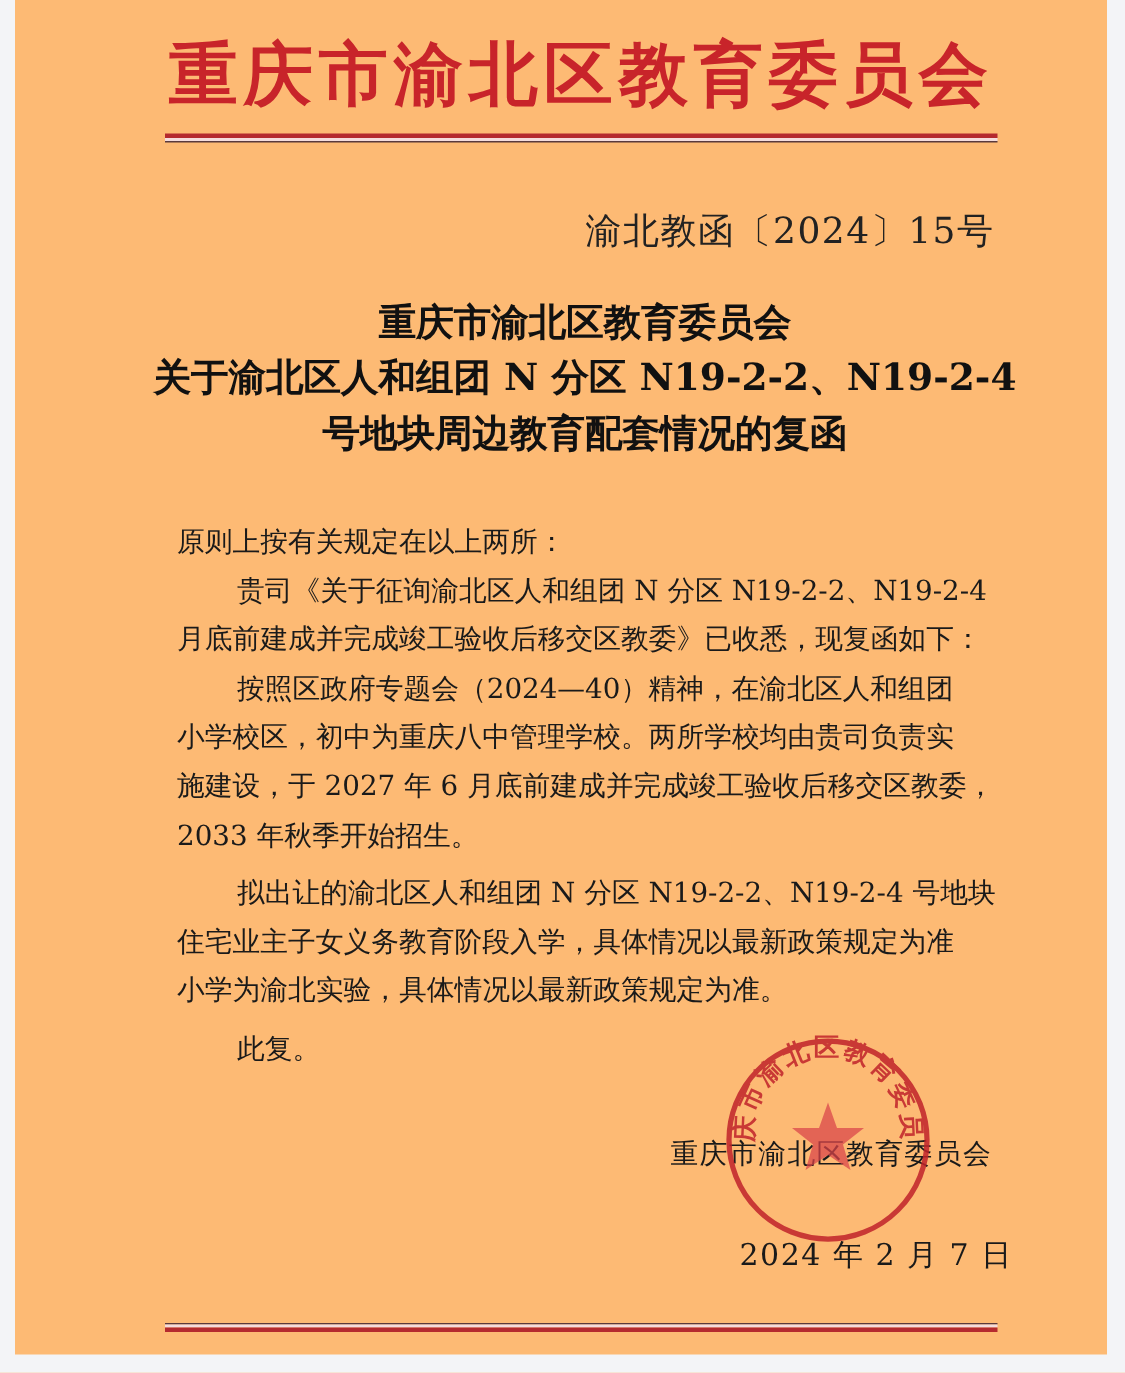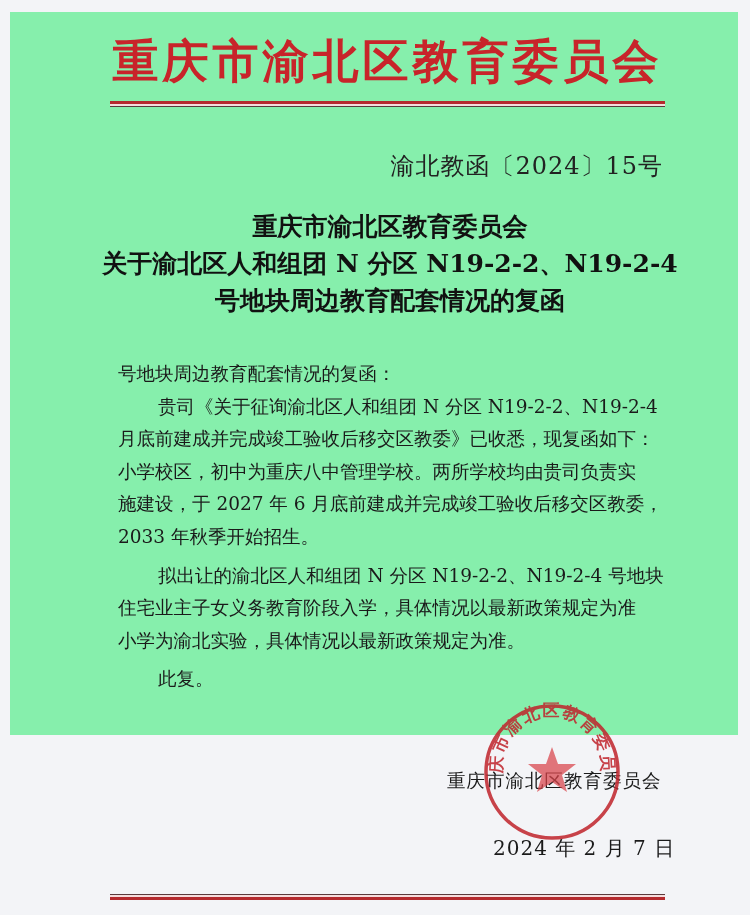--- a/index.html
+++ b/index.html
@@ -9,24 +9,24 @@
     }
     body {
       width: 750px;
       height: 915px;
       position: relative;
       overflow: hidden;
     }
     .page {
       position: absolute;
       left: 10px;
-      top: 12px;
+      top: 0;
       width: 728px;
-      height: 723px;
-      background: #86efac;
+      height: 903px;
+      background: #fdba74;
     }
     .masthead {
       position: absolute;
       left: 100px;
       top: 14px;
       width: 555px;
       text-align: center;
       font-family: "DejaVu Serif", "Liberation Serif", serif;
       font-weight: bold;
       font-size: 46px;
@@ -139,28 +139,29 @@
 
   <div class="doc-number">渝北教函〔2024〕15号</div>
 
   <div class="title">
     <div>重庆市渝北区教育委员会</div>
     <div>关于渝北区人和组团 N 分区 N19-2-2、N19-2-4</div>
     <div>号地块周边教育配套情况的复函</div>
   </div>
 
   <div class="body">
-    <div class="line">号地块周边教育配套情况的复函：</div>
+    <div class="line">原则上按有关规定在以上两所：</div>
 
     <div>
       <div class="line indent">贵司《关于征询渝北区人和组团 N 分区 N19-2-2、N19-2-4</div>
       <div class="line">月底前建成并完成竣工验收后移交区教委》已收悉，现复函如下：</div>
     </div>
 
     <div>
+      <div class="line indent">按照区政府专题会（2024—40）精神，在渝北区人和组团</div>
       <div class="line">小学校区，初中为重庆八中管理学校。两所学校均由贵司负责实</div>
       <div class="line">施建设，于 2027 年 6 月底前建成并完成竣工验收后移交区教委，</div>
       <div class="line">2033 年秋季开始招生。</div>
     </div>
 
     <div class="para-gap"></div>
 
     <div>
       <div class="line indent">拟出让的渝北区人和组团 N 分区 N19-2-2、N19-2-4 号地块</div>
       <div class="line">住宅业主子女义务教育阶段入学，具体情况以最新政策规定为准</div>

